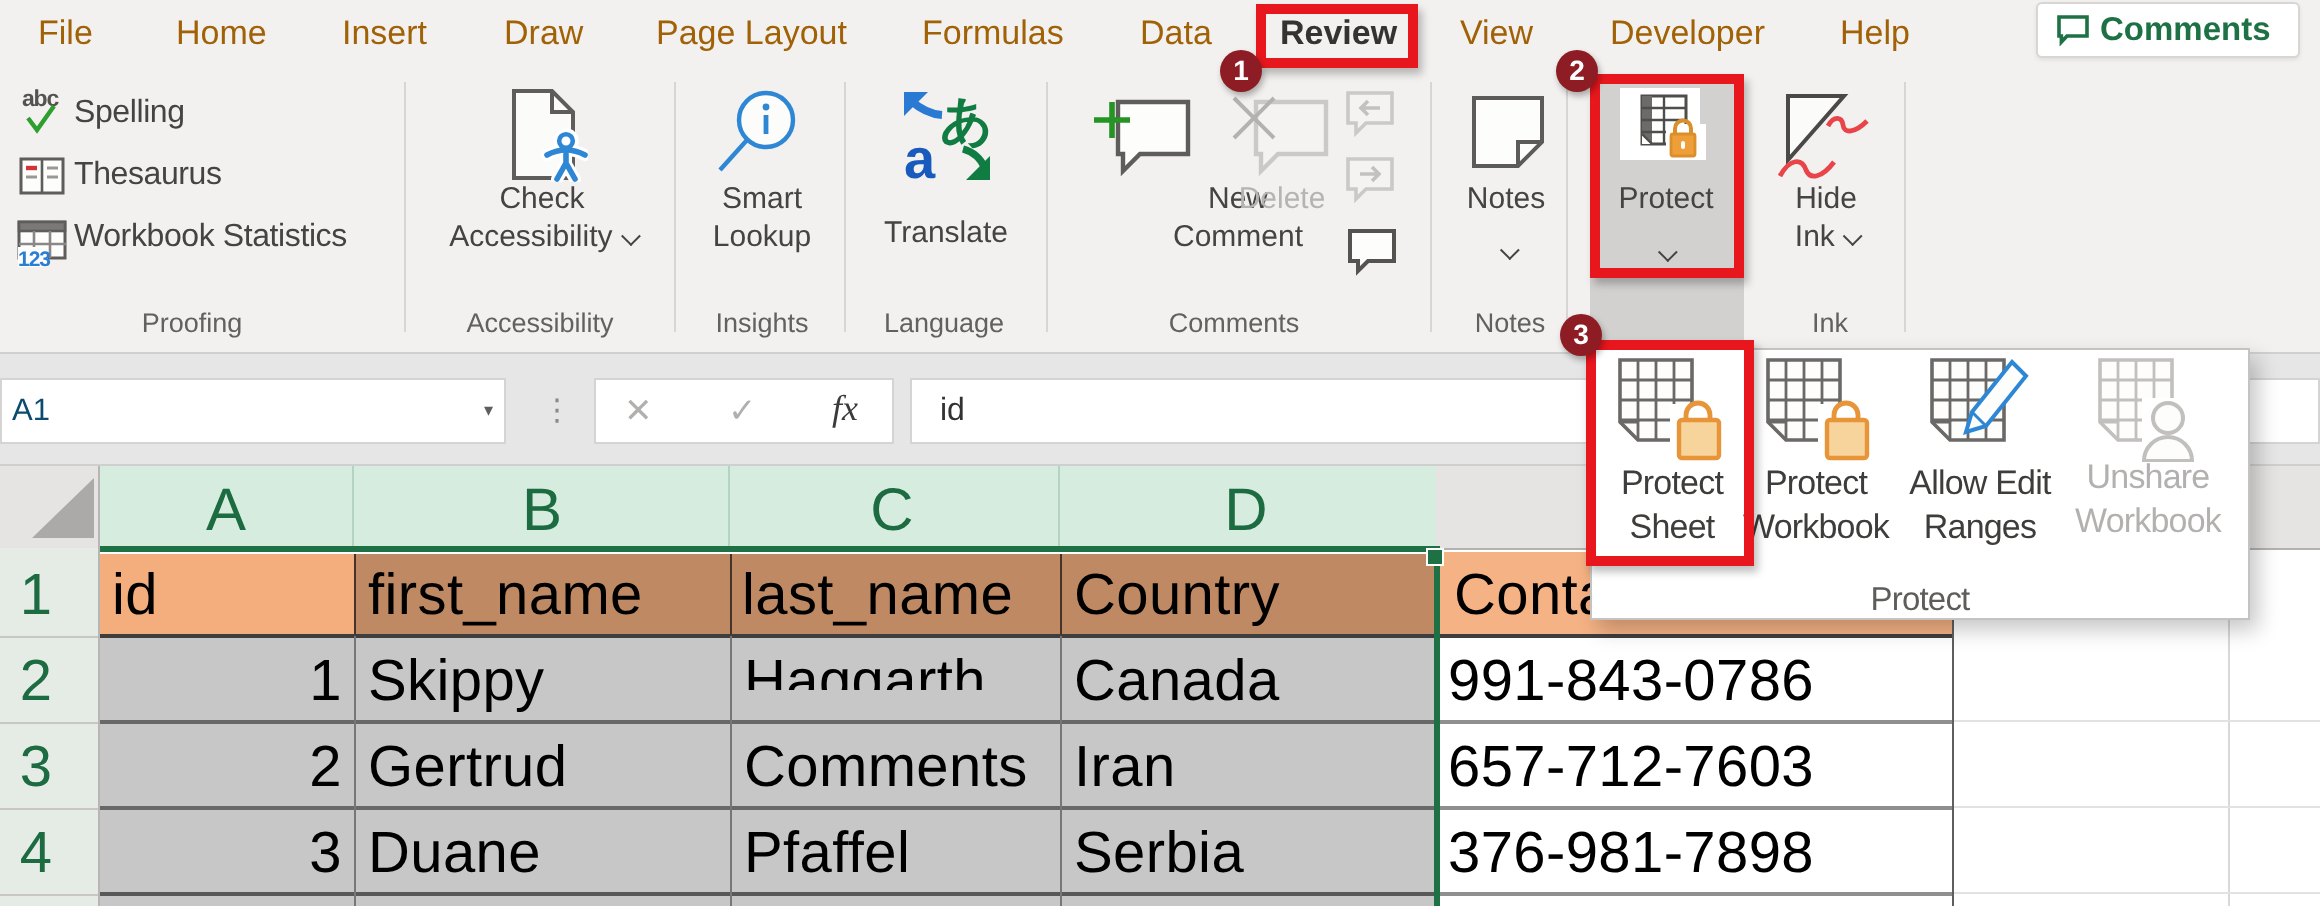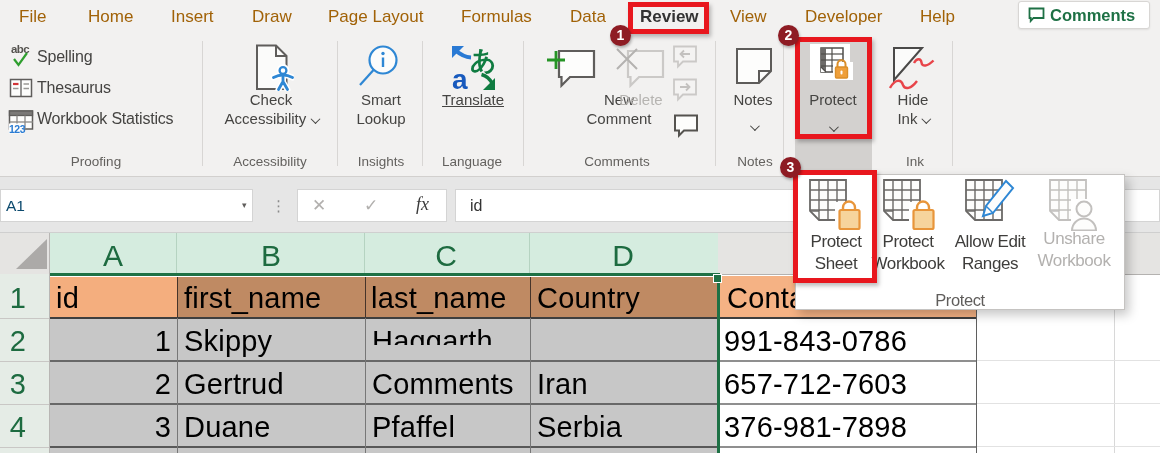--- a/index.html
+++ b/index.html
@@ -68,21 +68,21 @@
     <div class="glabel" style="left:617px;">Comments</div>
     <div class="glabel" style="left:755px;">Notes</div>
     <div class="glabel" style="left:915px;">Ink</div>
 
     <div class="srow" style="left:37px;top:14px;">Spelling</div>
     <div class="srow" style="left:37px;top:45px;">Thesaurus</div>
     <div class="srow" style="left:37px;top:76px;">Workbook Statistics</div>
 
     <div class="btxt" style="left:271px;top:57px;">Check<br>Accessibility <span class="chev"></span></div>
     <div class="btxt" style="left:381px;top:57px;">Smart<br>Lookup</div>
-    <div class="btxt" style="left:473px;top:57px;text-decoration:underline;">Translate</div>
+    <div class="btxt" style="left:473px;top:74px;">Translate</div>
     <div class="btxt" style="left:599px;top:57px;margin-left:20px;">New<br>Comment</div>
     <div class="btxt" style="left:641px;top:57px;color:#b6b4b1;">Delete</div>
     <div class="btxt" style="left:753px;top:57px;">Notes</div>
     <div class="btxt" style="left:913px;top:57px;">Hide<br>Ink <span class="chev"></span></div>
 
     <div class="ab" style="left:795px;top:4px;width:77px;height:140px;background:#d3d1cf;"></div>
     <div class="ab" style="left:810px;top:11px;width:40px;height:36px;background:#fff;"></div>
     <div class="btxt" style="left:833px;top:57px;">Protect</div>
     <div class="ab" style="left:829px;top:85px;"><span class="chev"></span></div>
     <div class="ab" style="left:750px;top:84px;"><span class="chev"></span></div>
@@ -248,20 +248,21 @@
   <div class="ab" style="left:977px;top:446.2px;width:183px;height:1px;background:#e2e2e2;"></div>
 
   <div class="cell" style="left:56px;top:276.5px;height:41px;line-height:43px;">id</div>
   <div class="cell" style="left:184px;top:276.5px;height:41px;line-height:43px;">first_name</div>
   <div class="cell" style="left:371px;top:276.5px;height:41px;line-height:43px;">last_name</div>
   <div class="cell" style="left:537px;top:276.5px;height:41px;line-height:43px;">Country</div>
   <div class="cell" style="left:727px;top:276.5px;height:41px;line-height:43px;">Conta</div>
   <div class="cell" style="left:0;top:319.5px;width:171px;height:41px;line-height:42px;text-align:right;">1</div>
   <div class="cell" style="left:184px;top:319.5px;height:41px;line-height:42px;">Skippy</div>
   <div class="cell" style="left:372px;top:319.5px;height:25px;line-height:42px;">Haggarth</div>
+  <div class="cell" style="left:537px;top:319.5px;height:41px;line-height:42px;">Canada</div>
   <div class="cell" style="left:724px;top:319.5px;height:41px;line-height:42px;">991-843-0786</div>
   <div class="cell" style="left:0;top:362.7px;width:171px;height:41px;line-height:42px;text-align:right;">2</div>
   <div class="cell" style="left:184px;top:362.7px;height:41px;line-height:42px;">Gertrud</div>
   <div class="cell" style="left:372px;top:362.7px;height:41px;line-height:42px;">Comments</div>
   <div class="cell" style="left:537px;top:362.7px;height:41px;line-height:42px;">Iran</div>
   <div class="cell" style="left:724px;top:362.7px;height:41px;line-height:42px;">657-712-7603</div>
   <div class="cell" style="left:0;top:405.9px;width:171px;height:41px;line-height:42px;text-align:right;">3</div>
   <div class="cell" style="left:184px;top:405.9px;height:41px;line-height:42px;">Duane</div>
   <div class="cell" style="left:372px;top:405.9px;height:41px;line-height:42px;">Pfaffel</div>
   <div class="cell" style="left:537px;top:405.9px;height:41px;line-height:42px;">Serbia</div>

